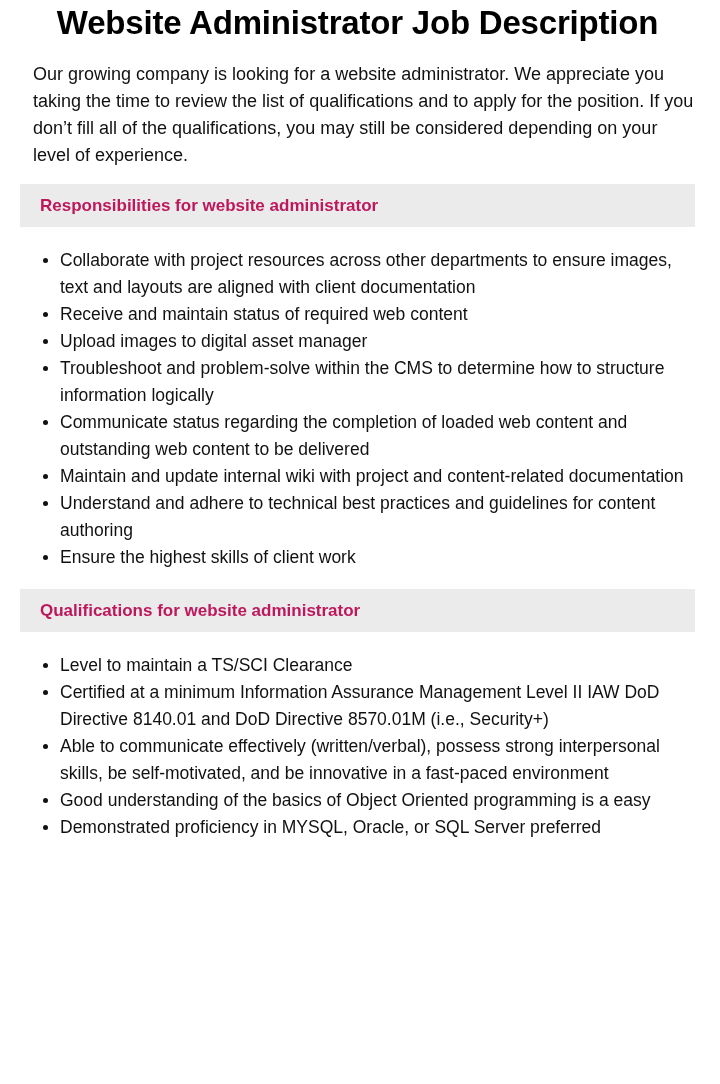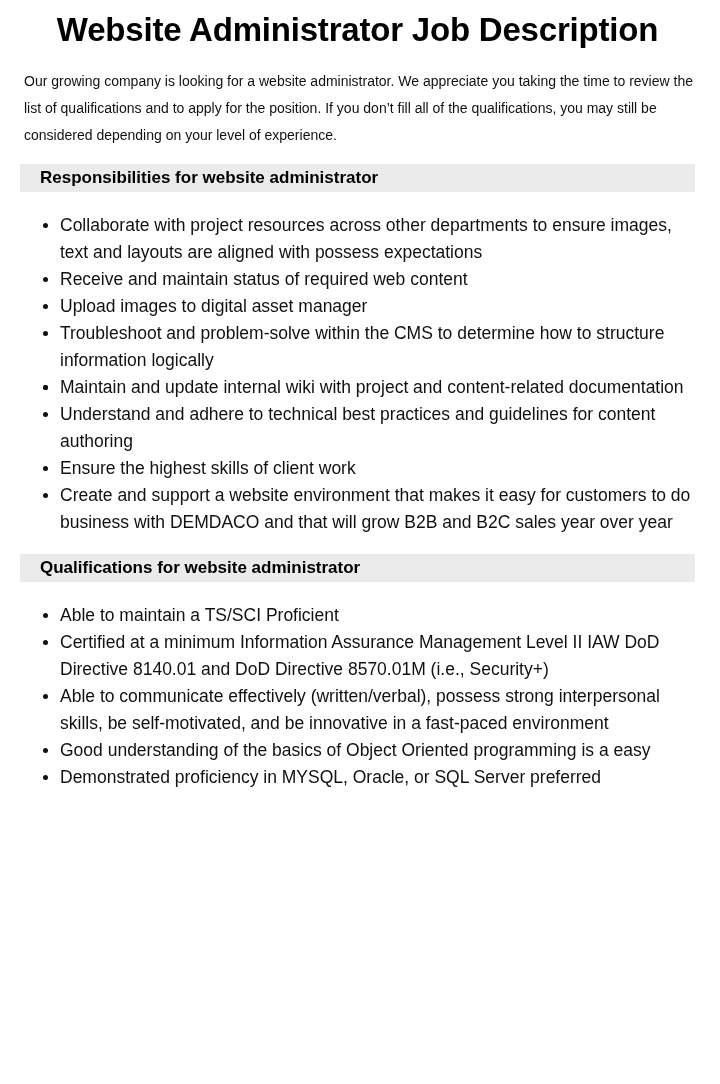--- a/index.html
+++ b/index.html
@@ -3,39 +3,39 @@
   <meta charset="utf-8">
   <style>
     html, body { margin: 0; padding: 0; background: #ffffff; }
     body {
       width: 720px; height: 1084px; overflow: hidden;
       font-family: "Liberation Sans", "DejaVu Sans", sans-serif;
       color: #111111;
     }
     .page { position: relative; padding: 0 25px 0 20px; }
     h1 {
-      margin: 0; padding-top: 9px;
+      margin: 0; padding-top: 2px;
       text-align: center;
       font-size: 33px; font-weight: bold; line-height: 42px;
       letter-spacing: -0.2px;
       color: #000;
     }
     .intro {
-      margin: 17px 0 0 4px;
-      font-size: 14px; line-height: 27px;
+      margin: 17px 0 0 13px;
+      font-size: 18px; line-height: 27px;
       color: #111;
     }
     .section-header {
       margin-top: 15px;
       background: #ebebeb;
-      height: 28px;
+      height: 43px;
       padding: 0 20px;
       display: flex; align-items: center;
       font-size: 17px; font-weight: bold;
-      color: #000000;
+      color: #be185d;
     }
     ul.items {
       list-style: none;
       margin: 20px 0 0 0; padding: 0 0 0 40px;
     }
     ul.items li {
       position: relative;
       font-size: 17.5px; line-height: 27px;
       color: #111;
     }
@@ -49,35 +49,34 @@
 </head>
 <body>
 
 <div class="page">
   <h1>Website Administrator Job Description</h1>
   <p class="intro">Our growing company is looking for a website administrator. We appreciate you taking the time to review the list of qualifications and to apply for the position. If you don’t fill all of the qualifications, you may still be considered depending on your level of experience.</p>
 
   <div>
     <div class="section-header">Responsibilities for website administrator</div>
     <ul class="items">
-      <li><span class="bullet"></span><span>Collaborate with project resources across other departments to ensure images, text and layouts are aligned with possess expectations</span></li>
+      <li><span class="bullet"></span><span>Collaborate with project resources across other departments to ensure images, text and layouts are aligned with client documentation</span></li>
       <li><span class="bullet"></span><span>Receive and maintain status of required web content</span></li>
       <li><span class="bullet"></span><span>Upload images to digital asset manager</span></li>
       <li><span class="bullet"></span><span>Troubleshoot and problem-solve within the CMS to determine how to structure information logically</span></li>
-      <li><span class="bullet"></span></li>
+      <li><span class="bullet"></span><span>Communicate status regarding the completion of loaded web content and outstanding web content to be delivered</span></li>
       <li><span class="bullet"></span><span>Maintain and update internal wiki with project and content-related documentation</span></li>
       <li><span class="bullet"></span><span>Understand and adhere to technical best practices and guidelines for content authoring</span></li>
       <li><span class="bullet"></span><span>Ensure the highest skills of client work</span></li>
-      <li><span class="bullet"></span><span>Create and support a website environment that makes it easy for customers to do business with DEMDACO and that will grow B2B and B2C sales year over year</span></li>
     </ul>
   </div>
 
   <div class="sec2">
     <div class="section-header">Qualifications for website administrator</div>
     <ul class="items">
-      <li><span class="bullet"></span><span>Able to maintain a TS/SCI Proficient</span></li>
+      <li><span class="bullet"></span><span>Level to maintain a TS/SCI Clearance</span></li>
       <li><span class="bullet"></span><span>Certified at a minimum Information Assurance Management Level II IAW DoD Directive 8140.01 and DoD Directive 8570.01M (i.e., Security+)</span></li>
       <li><span class="bullet"></span><span>Able to communicate effectively (written/verbal), possess strong interpersonal skills, be self-motivated, and be innovative in a fast-paced environment</span></li>
       <li><span class="bullet"></span><span>Good understanding of the basics of Object Oriented programming is a easy</span></li>
       <li><span class="bullet"></span><span>Demonstrated proficiency in MYSQL, Oracle, or SQL Server preferred</span></li>
     </ul>
   </div>
 </div>
 
 </body></html>

